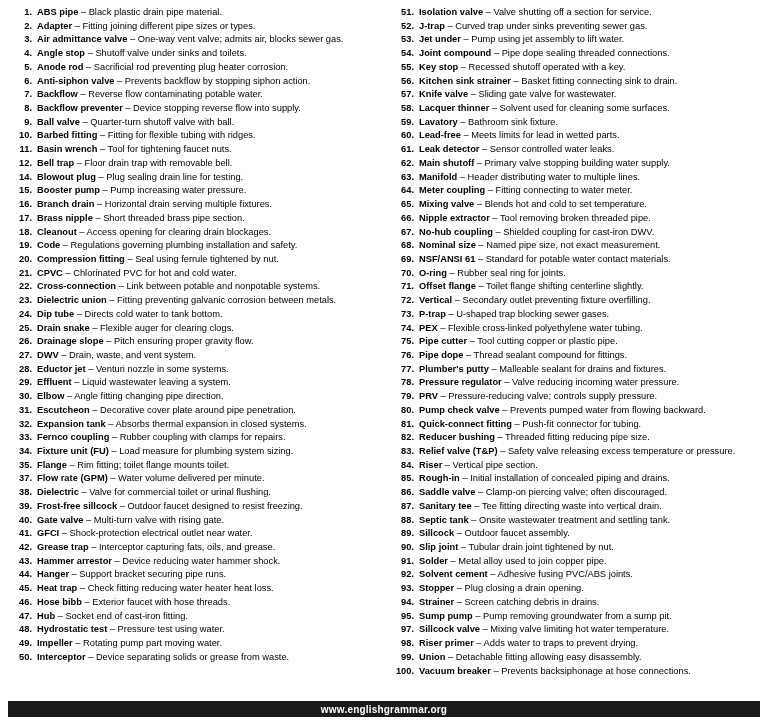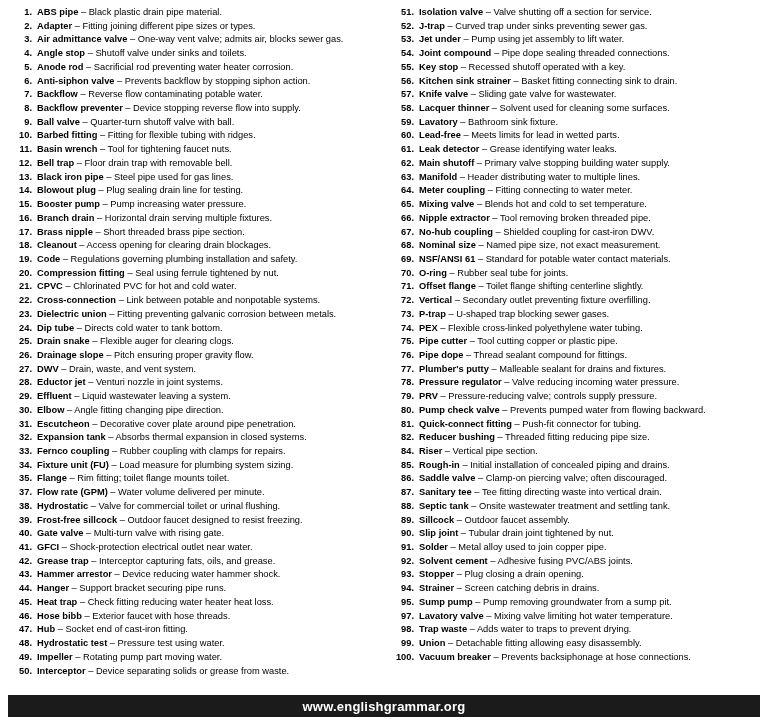--- a/index.html
+++ b/index.html
@@ -62,27 +62,27 @@
     font-weight: bold;
   }
   .def {
     font-weight: normal;
   }
   .footer {
     position: absolute;
     left: 8px;
     right: 8px;
     bottom: 6px;
-    height: 22px;
+    height: 16px;
     background: #1b1b1b;
     color: #ffffff;
     display: flex;
     align-items: center;
     justify-content: center;
-    font-size: 13px;
+    font-size: 10px;
     font-weight: bold;
     letter-spacing: 0.2px;
     text-align: right;
   }
 </style>
 </head>
 <body>
 
 <div class="page">
   <div class="columns">
@@ -99,21 +99,21 @@
           <li>
             <span class="num">3.</span>
             <span class="entry"><span class="term">Air admittance valve</span><span class="def"> – One-way vent valve; admits air, blocks sewer gas.</span></span>
           </li>
           <li>
             <span class="num">4.</span>
             <span class="entry"><span class="term">Angle stop</span><span class="def"> – Shutoff valve under sinks and toilets.</span></span>
           </li>
           <li>
             <span class="num">5.</span>
-            <span class="entry"><span class="term">Anode rod</span><span class="def"> – Sacrificial rod preventing water heater corrosion.</span></span>
+            <span class="entry"><span class="term">Anode rod</span><span class="def"> – Sacrificial rod preventing plug heater corrosion.</span></span>
           </li>
           <li>
             <span class="num">6.</span>
             <span class="entry"><span class="term">Anti-siphon valve</span><span class="def"> – Prevents backflow by stopping siphon action.</span></span>
           </li>
           <li>
             <span class="num">7.</span>
             <span class="entry"><span class="term">Backflow</span><span class="def"> – Reverse flow contaminating potable water.</span></span>
           </li>
           <li>
@@ -130,24 +130,20 @@
           </li>
           <li>
             <span class="num">11.</span>
             <span class="entry"><span class="term">Basin wrench</span><span class="def"> – Tool for tightening faucet nuts.</span></span>
           </li>
           <li>
             <span class="num">12.</span>
             <span class="entry"><span class="term">Bell trap</span><span class="def"> – Floor drain trap with removable bell.</span></span>
           </li>
           <li>
-            <span class="num">13.</span>
-            <span class="entry"><span class="term">Black iron pipe</span><span class="def"> – Steel pipe used for gas lines.</span></span>
-          </li>
-          <li>
             <span class="num">14.</span>
             <span class="entry"><span class="term">Blowout plug</span><span class="def"> – Plug sealing drain line for testing.</span></span>
           </li>
           <li>
             <span class="num">15.</span>
             <span class="entry"><span class="term">Booster pump</span><span class="def"> – Pump increasing water pressure.</span></span>
           </li>
           <li>
             <span class="num">16.</span>
             <span class="entry"><span class="term">Branch drain</span><span class="def"> – Horizontal drain serving multiple fixtures.</span></span>
@@ -191,21 +187,21 @@
           <li>
             <span class="num">26.</span>
             <span class="entry"><span class="term">Drainage slope</span><span class="def"> – Pitch ensuring proper gravity flow.</span></span>
           </li>
           <li>
             <span class="num">27.</span>
             <span class="entry"><span class="term">DWV</span><span class="def"> – Drain, waste, and vent system.</span></span>
           </li>
           <li>
             <span class="num">28.</span>
-            <span class="entry"><span class="term">Eductor jet</span><span class="def"> – Venturi nozzle in joint systems.</span></span>
+            <span class="entry"><span class="term">Eductor jet</span><span class="def"> – Venturi nozzle in some systems.</span></span>
           </li>
           <li>
             <span class="num">29.</span>
             <span class="entry"><span class="term">Effluent</span><span class="def"> – Liquid wastewater leaving a system.</span></span>
           </li>
           <li>
             <span class="num">30.</span>
             <span class="entry"><span class="term">Elbow</span><span class="def"> – Angle fitting changing pipe direction.</span></span>
           </li>
           <li>
@@ -227,21 +223,21 @@
           <li>
             <span class="num">35.</span>
             <span class="entry"><span class="term">Flange</span><span class="def"> – Rim fitting; toilet flange mounts toilet.</span></span>
           </li>
           <li>
             <span class="num">37.</span>
             <span class="entry"><span class="term">Flow rate (GPM)</span><span class="def"> – Water volume delivered per minute.</span></span>
           </li>
           <li>
             <span class="num">38.</span>
-            <span class="entry"><span class="term">Hydrostatic</span><span class="def"> – Valve for commercial toilet or urinal flushing.</span></span>
+            <span class="entry"><span class="term">Dielectric</span><span class="def"> – Valve for commercial toilet or urinal flushing.</span></span>
           </li>
           <li>
             <span class="num">39.</span>
             <span class="entry"><span class="term">Frost-free sillcock</span><span class="def"> – Outdoor faucet designed to resist freezing.</span></span>
           </li>
           <li>
             <span class="num">40.</span>
             <span class="entry"><span class="term">Gate valve</span><span class="def"> – Multi-turn valve with rising gate.</span></span>
           </li>
           <li>
@@ -323,21 +319,21 @@
           <li>
             <span class="num">59.</span>
             <span class="entry"><span class="term">Lavatory</span><span class="def"> – Bathroom sink fixture.</span></span>
           </li>
           <li>
             <span class="num">60.</span>
             <span class="entry"><span class="term">Lead-free</span><span class="def"> – Meets limits for lead in wetted parts.</span></span>
           </li>
           <li>
             <span class="num">61.</span>
-            <span class="entry"><span class="term">Leak detector</span><span class="def"> – Grease identifying water leaks.</span></span>
+            <span class="entry"><span class="term">Leak detector</span><span class="def"> – Sensor controlled water leaks.</span></span>
           </li>
           <li>
             <span class="num">62.</span>
             <span class="entry"><span class="term">Main shutoff</span><span class="def"> – Primary valve stopping building water supply.</span></span>
           </li>
           <li>
             <span class="num">63.</span>
             <span class="entry"><span class="term">Manifold</span><span class="def"> – Header distributing water to multiple lines.</span></span>
           </li>
           <li>
@@ -359,21 +355,21 @@
           <li>
             <span class="num">68.</span>
             <span class="entry"><span class="term">Nominal size</span><span class="def"> – Named pipe size, not exact measurement.</span></span>
           </li>
           <li>
             <span class="num">69.</span>
             <span class="entry"><span class="term">NSF/ANSI 61</span><span class="def"> – Standard for potable water contact materials.</span></span>
           </li>
           <li>
             <span class="num">70.</span>
-            <span class="entry"><span class="term">O-ring</span><span class="def"> – Rubber seal tube for joints.</span></span>
+            <span class="entry"><span class="term">O-ring</span><span class="def"> – Rubber seal ring for joints.</span></span>
           </li>
           <li>
             <span class="num">71.</span>
             <span class="entry"><span class="term">Offset flange</span><span class="def"> – Toilet flange shifting centerline slightly.</span></span>
           </li>
           <li>
             <span class="num">72.</span>
             <span class="entry"><span class="term">Vertical</span><span class="def"> – Secondary outlet preventing fixture overfilling.</span></span>
           </li>
           <li>
@@ -410,20 +406,24 @@
           </li>
           <li>
             <span class="num">81.</span>
             <span class="entry"><span class="term">Quick-connect fitting</span><span class="def"> – Push-fit connector for tubing.</span></span>
           </li>
           <li>
             <span class="num">82.</span>
             <span class="entry"><span class="term">Reducer bushing</span><span class="def"> – Threaded fitting reducing pipe size.</span></span>
           </li>
           <li>
+            <span class="num">83.</span>
+            <span class="entry"><span class="term">Relief valve (T&amp;P)</span><span class="def"> – Safety valve releasing excess temperature or pressure.</span></span>
+          </li>
+          <li>
             <span class="num">84.</span>
             <span class="entry"><span class="term">Riser</span><span class="def"> – Vertical pipe section.</span></span>
           </li>
           <li>
             <span class="num">85.</span>
             <span class="entry"><span class="term">Rough-in</span><span class="def"> – Initial installation of concealed piping and drains.</span></span>
           </li>
           <li>
             <span class="num">86.</span>
             <span class="entry"><span class="term">Saddle valve</span><span class="def"> – Clamp-on piercing valve; often discouraged.</span></span>
@@ -459,25 +459,25 @@
           <li>
             <span class="num">94.</span>
             <span class="entry"><span class="term">Strainer</span><span class="def"> – Screen catching debris in drains.</span></span>
           </li>
           <li>
             <span class="num">95.</span>
             <span class="entry"><span class="term">Sump pump</span><span class="def"> – Pump removing groundwater from a sump pit.</span></span>
           </li>
           <li>
             <span class="num">97.</span>
-            <span class="entry"><span class="term">Lavatory valve</span><span class="def"> – Mixing valve limiting hot water temperature.</span></span>
+            <span class="entry"><span class="term">Sillcock valve</span><span class="def"> – Mixing valve limiting hot water temperature.</span></span>
           </li>
           <li>
             <span class="num">98.</span>
-            <span class="entry"><span class="term">Trap waste</span><span class="def"> – Adds water to traps to prevent drying.</span></span>
+            <span class="entry"><span class="term">Riser primer</span><span class="def"> – Adds water to traps to prevent drying.</span></span>
           </li>
           <li>
             <span class="num">99.</span>
             <span class="entry"><span class="term">Union</span><span class="def"> – Detachable fitting allowing easy disassembly.</span></span>
           </li>
           <li>
             <span class="num">100.</span>
             <span class="entry"><span class="term">Vacuum breaker</span><span class="def"> – Prevents backsiphonage at hose connections.</span></span>
           </li>
         </ol>

